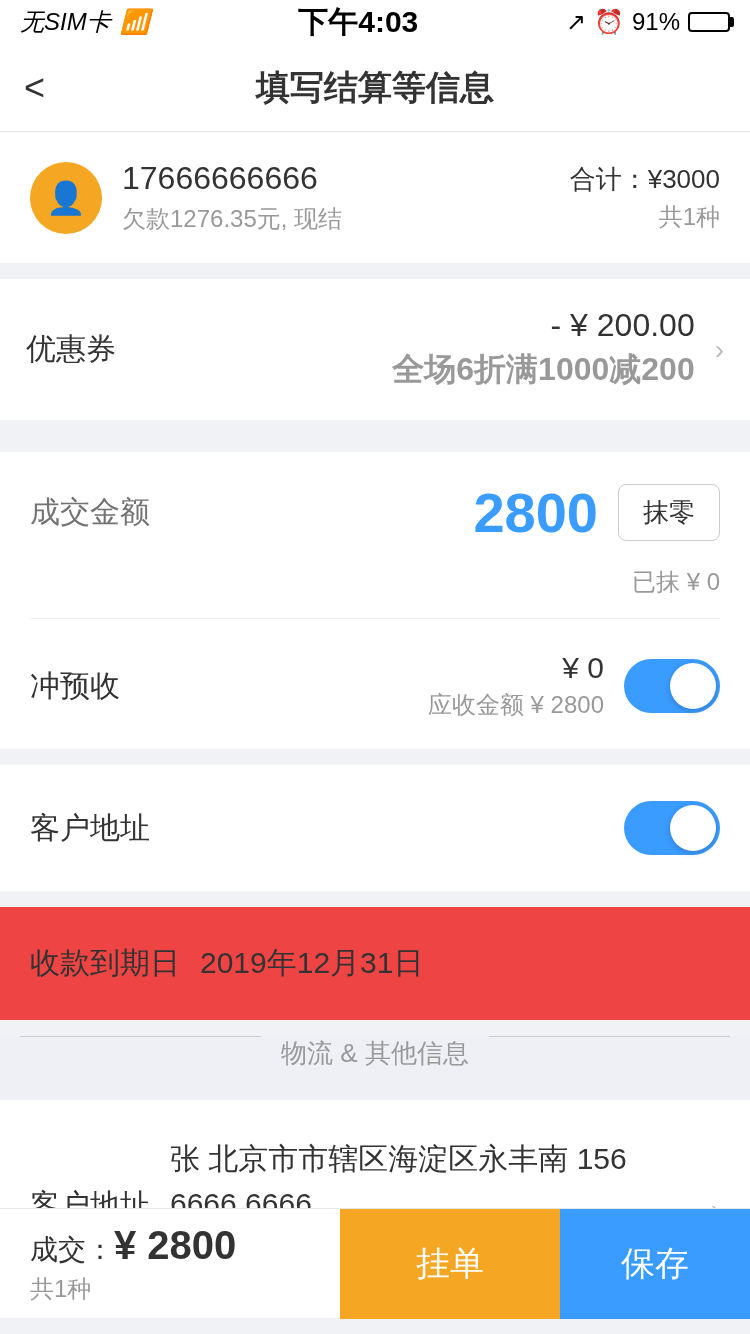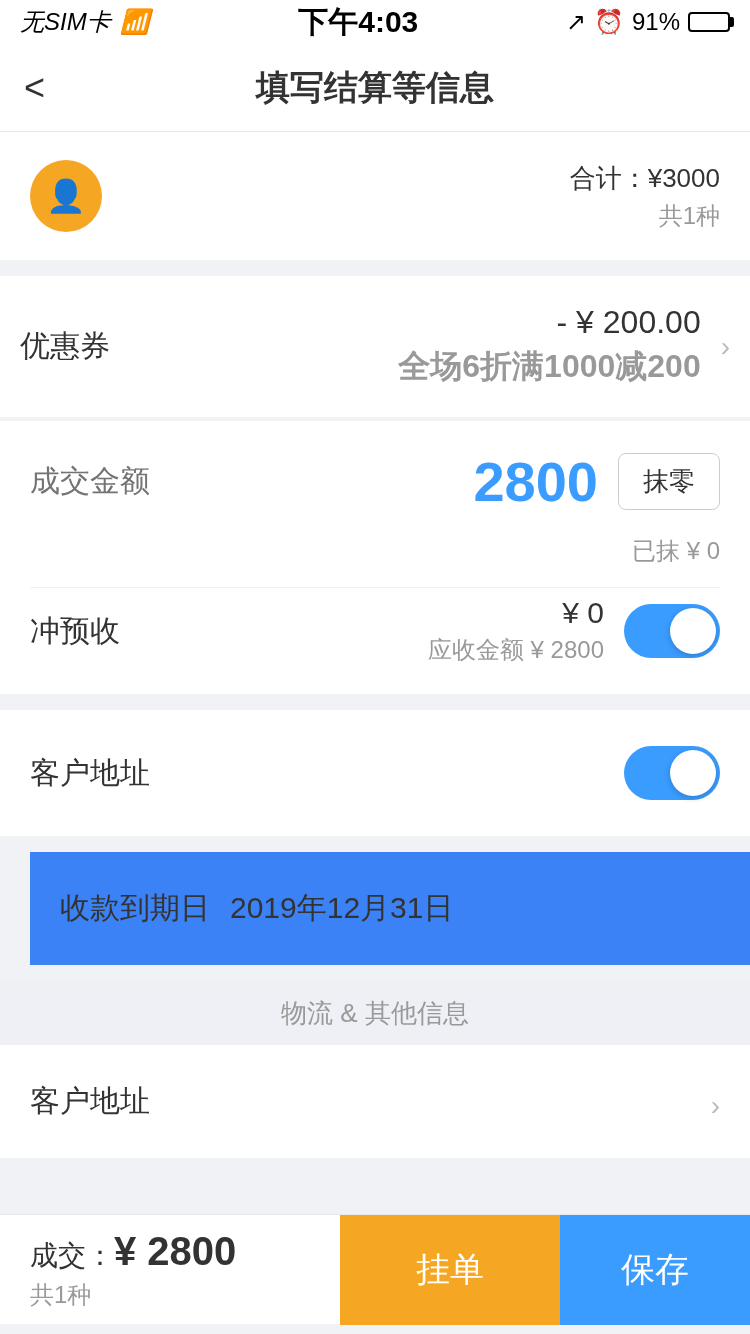--- a/index.html
+++ b/index.html
@@ -86,25 +86,25 @@
     }
     .customer-info .phone { font-size: 32px; font-weight: 500; color: #333; }
     .customer-info .debt { font-size: 24px; color: #999; margin-top: 6px; }
     .customer-right { text-align: right; }
     .customer-right .total-label { font-size: 26px; color: #333; }
     .customer-right .total-count { font-size: 24px; color: #999; margin-top: 4px; }
 
     
     .coupon-row {
       background: #fff;
-      padding: 28px 20px;
-      display: flex;
-      align-items: center;
-      justify-content: space-between;
-      margin-bottom: 4px;
+      padding: 28px 26px;
+      display: flex;
+      align-items: center;
+      justify-content: space-between;
+      margin-bottom: 32px;
     }
     .coupon-label { font-size: 30px; color: #333; }
     .coupon-right { display: flex; align-items: center; gap: 12px; }
     .coupon-discount { font-size: 32px; color: #333; }
     .coupon-desc { font-size: 32px; color: #999; margin-top: 4px; text-align: right; font-weight: bold; }
     .coupon-right-col { text-align: right; }
     .chevron-icon { font-size: 28px; color: #bbb; margin-left: 8px; }
 
     
     .amount-section {
@@ -130,21 +130,21 @@
       background: #fff;
       cursor: pointer;
     }
     .amount-sub { font-size: 24px; color: #999; text-align: right; }
 
     
     .prepay-row {
       display: flex;
       align-items: center;
       justify-content: space-between;
-      padding-top: 8px;
+      padding-top: 32px;
       border-top: 1px solid #f0f0f0;
     }
     .prepay-label { font-size: 30px; color: #333; }
     .prepay-right { display: flex; align-items: center; gap: 20px; }
     .prepay-values { text-align: right; }
     .prepay-amount { font-size: 30px; color: #333; }
     .prepay-sub { font-size: 24px; color: #999; margin-top: 4px; }
 
     
     .toggle-switch {
@@ -163,40 +163,37 @@
       padding: 36px 30px;
       display: flex;
       align-items: center;
       justify-content: space-between;
       margin-bottom: 16px;
     }
     .debit-label { font-size: 30px; color: #333; }
 
     
     .date-row {
-      background: #3b82f6;
+      background: #ef4444;
       padding: 36px 30px;
       display: flex;
       align-items: center;
       gap: 20px;
       margin-bottom: 16px;
-      margin-left: 30px;
     }
     .date-label { font-size: 30px; color: #333; }
     .date-value { font-size: 30px; color: #333; }
 
     
     .divider-section {
       background: #eef0f5;
       height: 64px;
       display: flex;
-      align-items: center;
       justify-content: center;
       margin-bottom: 0;
-      flex-direction: column;
     }
     .divider-text { font-size: 26px; color: #999; }
     .divider-line {
       flex: 1;
       height: 1px;
       background: #ccc;
       margin: 0 20px;
     }
 
     
@@ -213,21 +210,21 @@
 
     
     .gray-space {
       background: #f0f2f5;
       height: 220px;
     }
 
     
     .bottom-bar {
       position: fixed;
-      bottom: 10px;
+      bottom: 16px;
       width: 750px;
       height: 110px;
       background: #fff;
       display: flex;
       align-items: center;
       border-top: 1px solid #e8e8e8;
     }
     .bottom-summary {
       flex: 1;
       padding: 0 30px;
@@ -277,20 +274,24 @@
 
 <div class="nav-bar">
   <span class="nav-back">&lt;</span>
   <span class="nav-title">填写结算等信息</span>
 </div>
 
 <div class="customer-row">
   <div class="customer-left">
     <div class="avatar">
       <span>👤</span>
+    </div>
+    <div class="customer-info">
+      <div class="phone">17666666666</div>
+      <div class="debt">欠款1276.35元, 现结</div>
     </div>
   </div>
   <div class="customer-right">
     <div class="total-label">合计：¥3000</div>
     <div class="total-count">共1种</div>
   </div>
 </div>
 
 <div class="coupon-row">
   <span class="coupon-label">优惠券</span>
@@ -342,20 +343,21 @@
 </div>
 
 <div class="divider-section">
   <div class="divider-line"></div>
   <span class="divider-text">物流 &amp; 其他信息</span>
   <div class="divider-line"></div>
 </div>
 
 <div class="address-row section-white">
   <span class="address-label">客户地址</span>
+  <span class="address-value">张 北京市市辖区海淀区永丰南 156 6666 6666</span>
   <span class="chevron-icon">›</span>
 </div>
 
 <div class="gray-space"></div>
 
 <div class="bottom-bar">
   <div class="bottom-summary">
     <div class="bottom-deal">
       <span>成交：</span><span class="deal-value">¥ 2800</span>
     </div>

